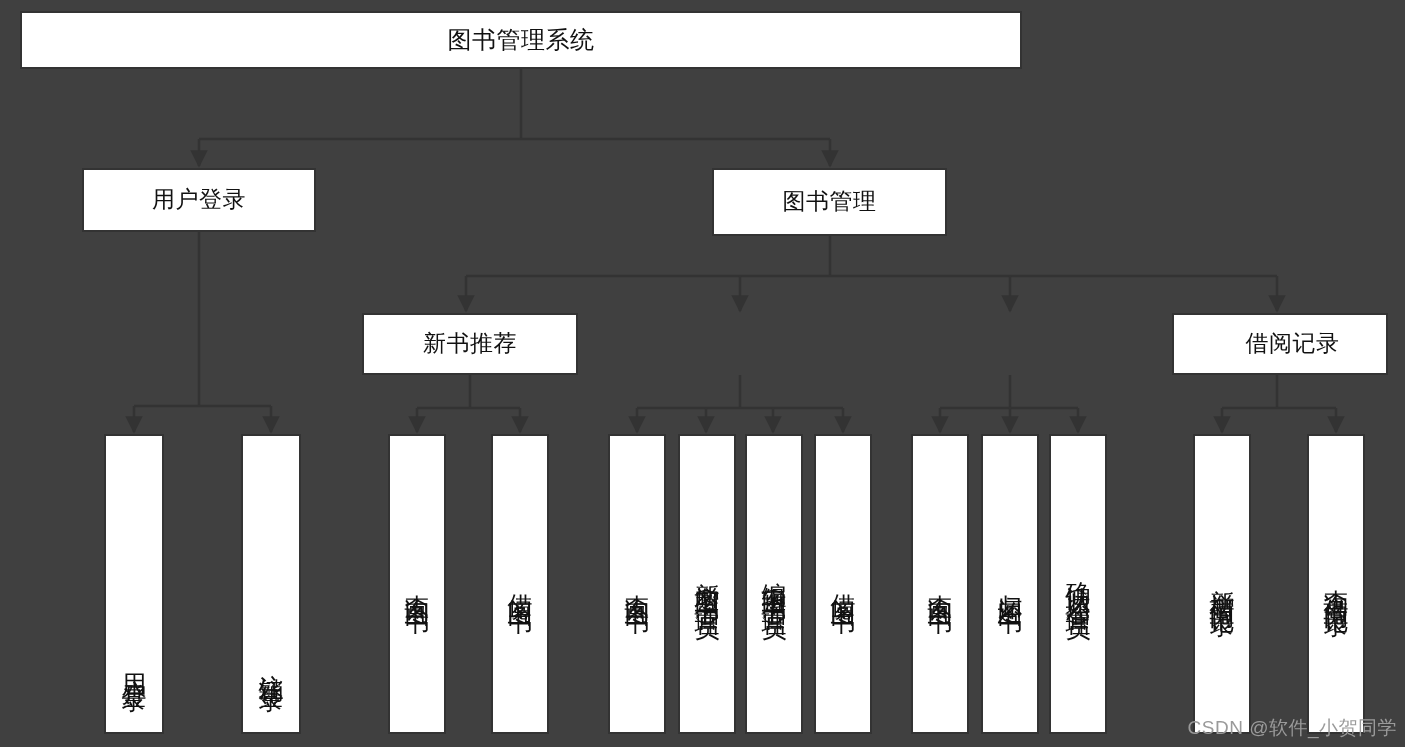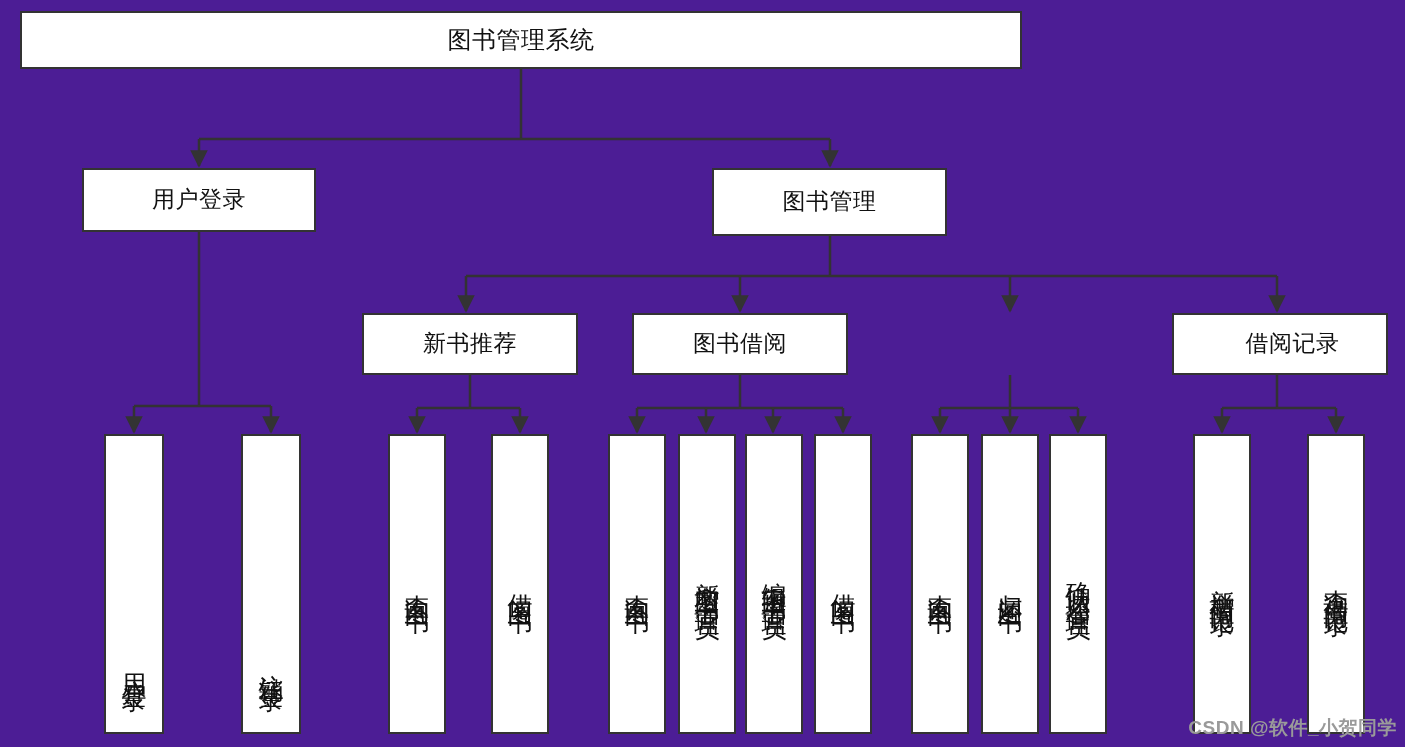--- a/index.html
+++ b/index.html
@@ -8,21 +8,21 @@
     padding: 0;
     background: #ffffff;
   }
   body {
     font-family: "Liberation Sans", "DejaVu Sans", sans-serif;
   }
   #canvas {
     position: relative;
     width: 1405px;
     height: 747px;
-    background: #4c1d95;
+    background: #404040;
     overflow: hidden;
   }
   #edges {
     position: absolute;
     left: 0;
     top: 0;
     width: 1405px;
     height: 747px;
     pointer-events: none;
   }
@@ -70,21 +70,20 @@
   }
   .watermark {
     position: absolute;
     right: 8px;
     bottom: 6px;
     font-size: 19px;
     color: #9a9a9a;
     white-space: nowrap;
     z-index: 5;
     letter-spacing: 0.5px;
-    font-weight: bold;
   }
 </style>
 </head>
 <body>
 
 <div id="canvas">
 
   <svg id="edges" viewBox="0 0 1405 747" width="1405" height="747">
     <defs>
       <marker id="arrow" viewBox="0 0 10 10" refX="9" refY="5" markerWidth="7" markerHeight="9" orient="auto-start-reverse">
@@ -142,23 +141,20 @@
   <div class="node h" style="left:82px; top:168px; width:234px; height:64px;">
     <span class="label">用户登录</span>
   </div>
   <div class="node h" style="left:712px; top:168px; width:235px; height:68px;">
     <span class="label">图书管理</span>
   </div>
 
   <div class="node h" style="left:362px; top:313px; width:216px; height:62px;">
     <span class="label">新书推荐</span>
   </div>
-  <div class="node h" style="left:632px; top:313px; width:216px; height:62px;">
-    <span class="label">图书借阅</span>
-  </div>
   <div class="node h" style="left:1172px; top:313px; width:216px; height:62px;padding-left:25px;">
     <span class="label">借阅记录</span>
   </div>
 
   <div class="node v align-bottom" style="left:104px; top:434px; width:60px; height:300px;">
     <span class="label">用户登录</span>
   </div>
   <div class="node v align-bottom" style="left:241px; top:434px; width:60px; height:300px;">
     <span class="label">注销登录</span>
   </div>

